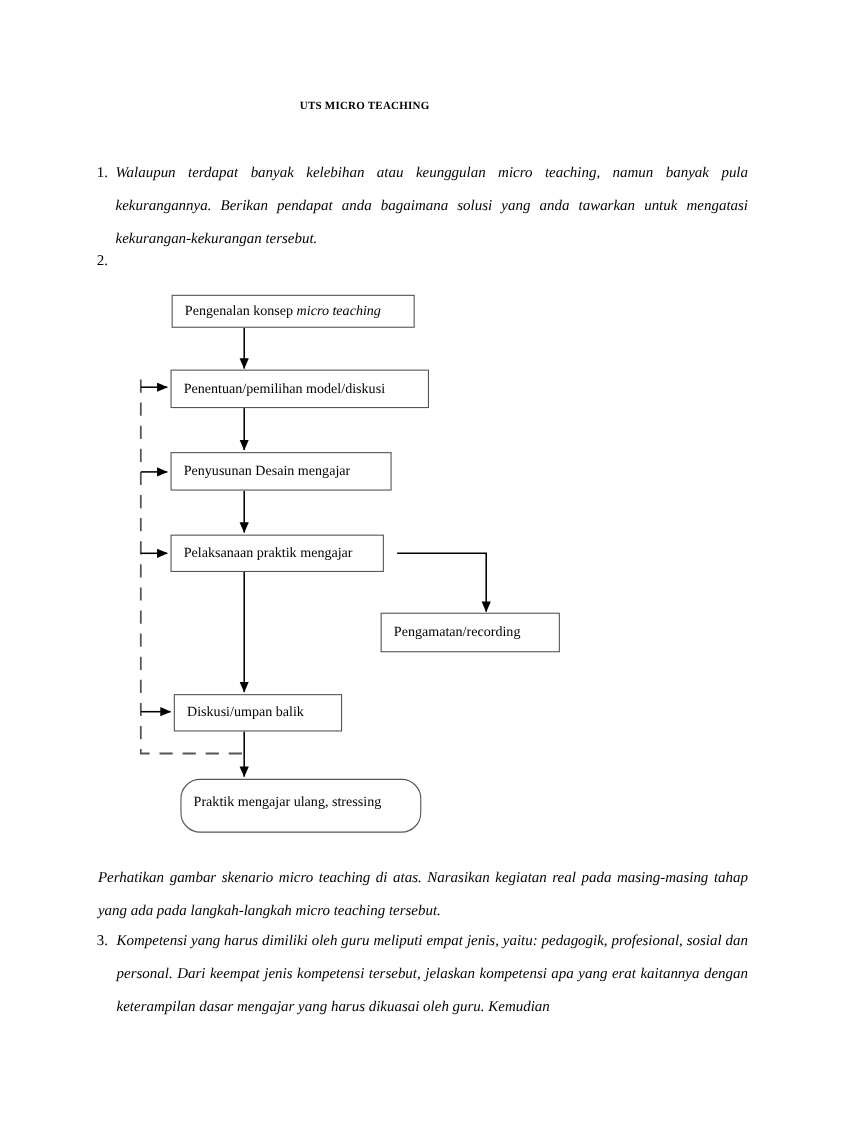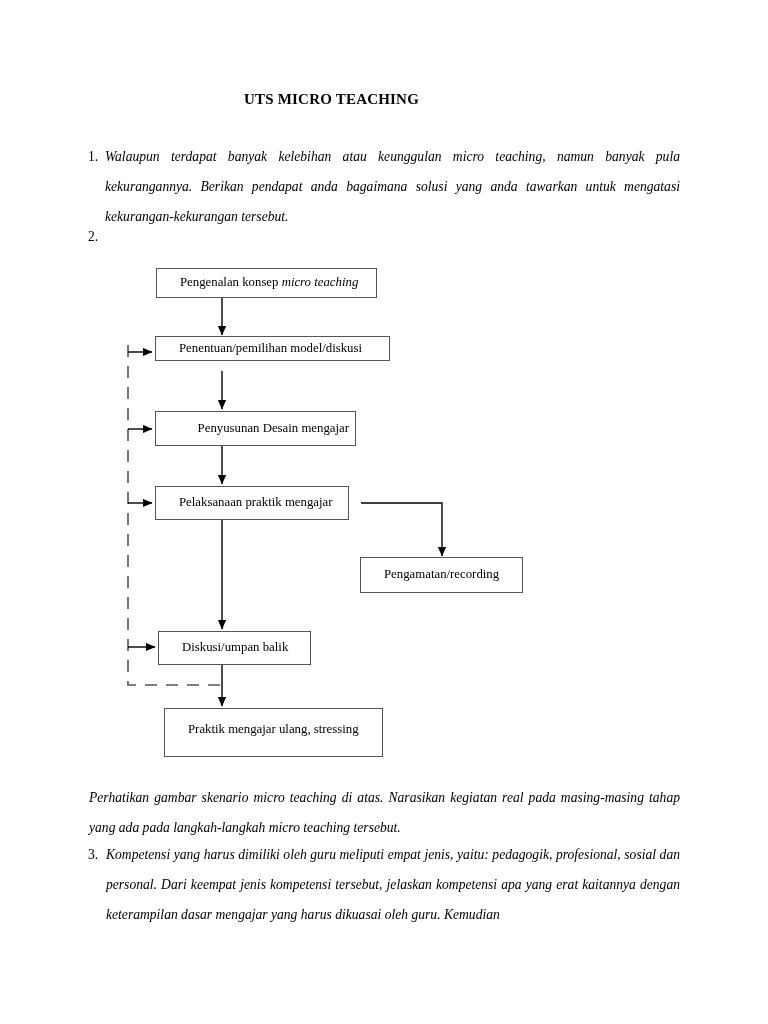--- a/index.html
+++ b/index.html
@@ -24,21 +24,21 @@
     background: #ffffff;
   }
 
   
   .doc-title {
     position: absolute;
     left: 0;
     top: 91px;
     width: 663px;
     text-align: center;
-    font-size: 15px;
+    font-size: 10px;
     font-weight: bold;
     letter-spacing: 0.2px;
   }
 
   
   .para-block {
     position: absolute;
     font-size: 13.6px;
     line-height: 30px;
   }
@@ -106,21 +106,21 @@
   }
   .fc-box {
     position: absolute;
     border: 1px solid #555555;
     background: #ffffff;
     box-sizing: border-box;
     font-size: 12.8px;
     line-height: 1.05;
     display: flex;
     align-items: center;
-    padding-left: 23px;
+    padding-left: 11px;
     padding-right: 6px;
   }
   .fc-box.two-line {
     display: block;
     padding-top: 8px;
   }
   .fc-box.two-line .fc-line {
     display: block;
     line-height: 24px;
   }
@@ -175,41 +175,41 @@
       <line x1="128" y1="352" x2="152" y2="352" stroke="#000000" stroke-width="1.4" marker-end="url(#arrowhead)"></line>
       <line x1="128" y1="429" x2="152" y2="429" stroke="#000000" stroke-width="1.4" marker-end="url(#arrowhead)"></line>
       <line x1="128" y1="503" x2="152" y2="503" stroke="#000000" stroke-width="1.4" marker-end="url(#arrowhead)"></line>
       <line x1="128" y1="647" x2="155" y2="647" stroke="#000000" stroke-width="1.4" marker-end="url(#arrowhead)"></line>
     </svg>
 
     <div class="fc-box" style="left:156px; top:268px; width:221px; height:30px;">
       <span><span>Pengenalan konsep </span><em>micro teaching</em></span>
     </div>
 
-    <div class="fc-box" style="left:155px; top:336px; width:235px; height:25px;">
+    <div class="fc-box" style="left:155px; top:336px; width:235px; height:35px;">
       <span>Penentuan/pemilihan model/diskusi</span>
     </div>
 
-    <div class="fc-box" style="left:155px; top:411px; width:201px; height:35px;justify-content:flex-end;">
+    <div class="fc-box" style="left:155px; top:411px; width:201px; height:35px;">
       <span>Penyusunan Desain mengajar</span>
     </div>
 
     <div class="fc-box" style="left:155px; top:486px; width:194px; height:34px;">
       <span>Pelaksanaan praktik mengajar</span>
     </div>
 
-    <div class="fc-box" style="left:360px; top:557px; width:163px; height:36px;">
+    <div class="fc-box" style="left:346px; top:557px; width:163px; height:36px;">
       <span>Pengamatan/recording</span>
     </div>
 
     <div class="fc-box" style="left:158px; top:631px; width:153px; height:34px;text-align:right;">
       <span>Diskusi/umpan balik</span>
     </div>
 
-    <div class="fc-box two-line" style="left:164px; top:708px; width:219px; height:49px;">
+    <div class="fc-box two-line" style="left:164px; top:708px; width:219px; height:49px;border-radius:18px;">
       <span class="fc-line">Praktik mengajar ulang, stressing</span>
     </div>
 
   </div>
 
   <div class="para-block" id="perhatikan-block">
     <div class="para-row">
       <span class="ptext justify-text" style="padding-left:0;">Perhatikan gambar skenario micro teaching di atas. Narasikan kegiatan real pada masing-masing tahap yang ada pada langkah-langkah micro teaching tersebut.</span>
     </div>
   </div>

